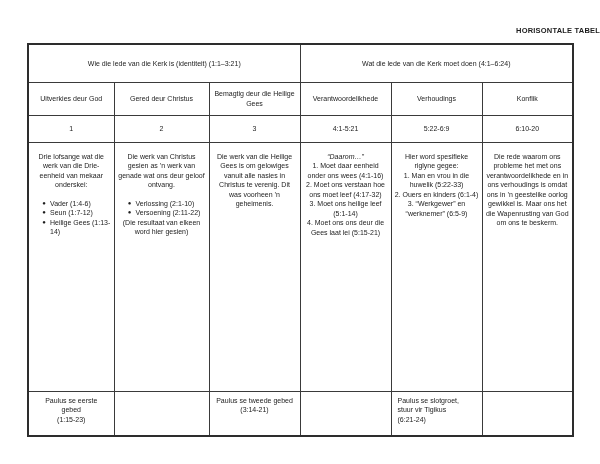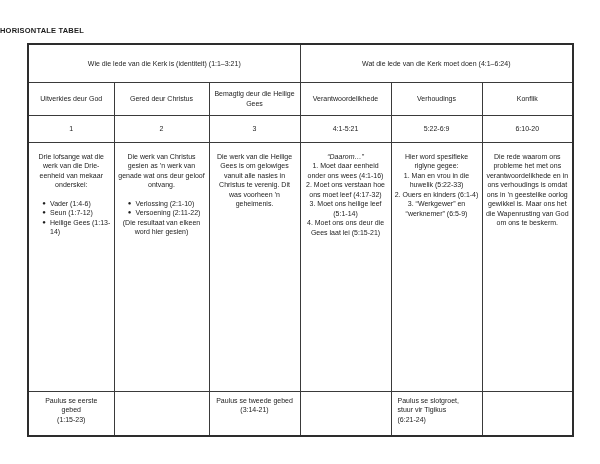--- a/index.html
+++ b/index.html
@@ -7,21 +7,21 @@
   body {
     background:#ffffff;
     font-family:"Liberation Sans", sans-serif;
     color:#1c1c1c;
     -webkit-font-smoothing:antialiased;
   }
   .page { position:relative; width:600px; height:464px; background:#ffffff; overflow:hidden; }
 
   .doc-title {
     position:absolute; top:26px; left:0; width:100%;
-    text-align:left; font-size:7.5px; font-weight:bold; letter-spacing:.2px;
+    text-align:right; font-size:7.5px; font-weight:bold; letter-spacing:.2px;
   }
 
   table.tbl {
     position:absolute; left:27px; top:43px; width:545px;
     border-collapse:collapse; table-layout:fixed;
     border:2px solid #2d2d2d;
   }
   .tbl td {
     border:1px solid #3a3a3a;
     font-size:7px; line-height:9.5px;

